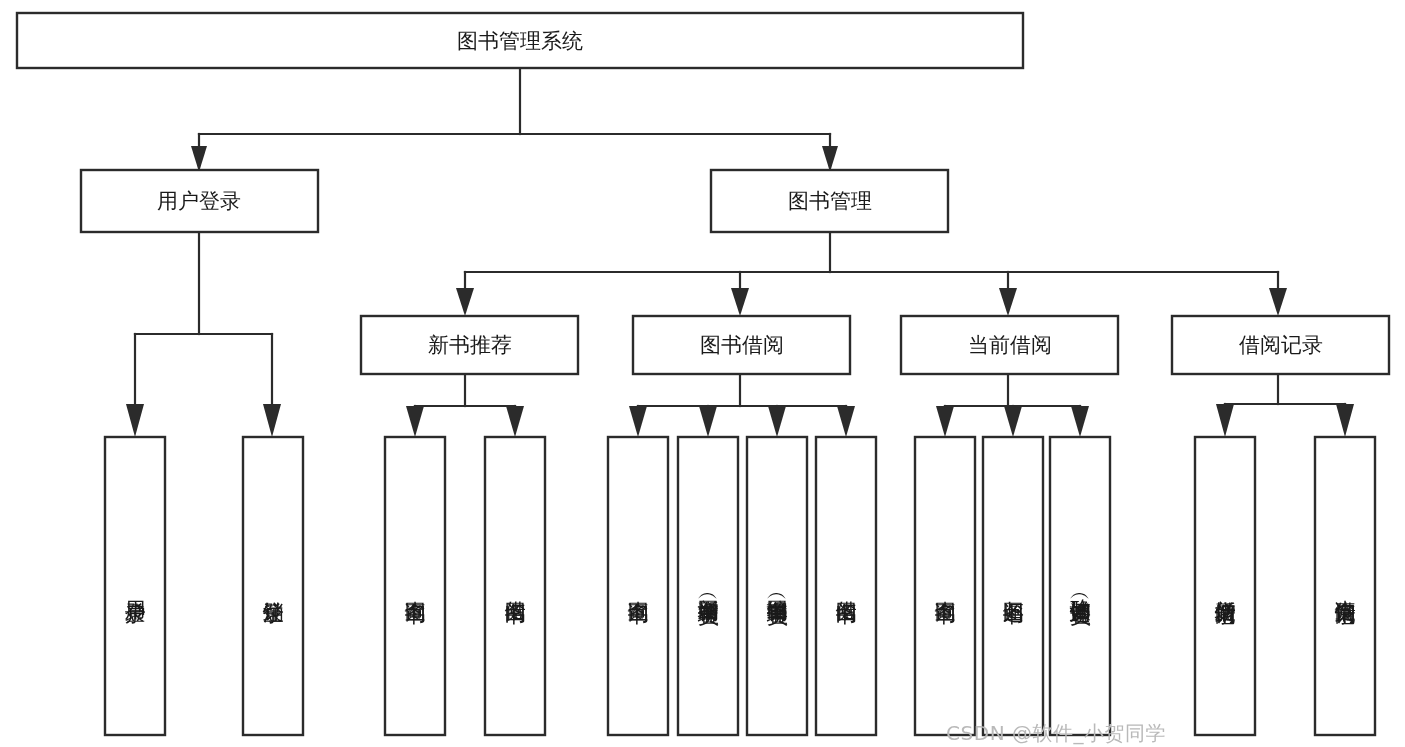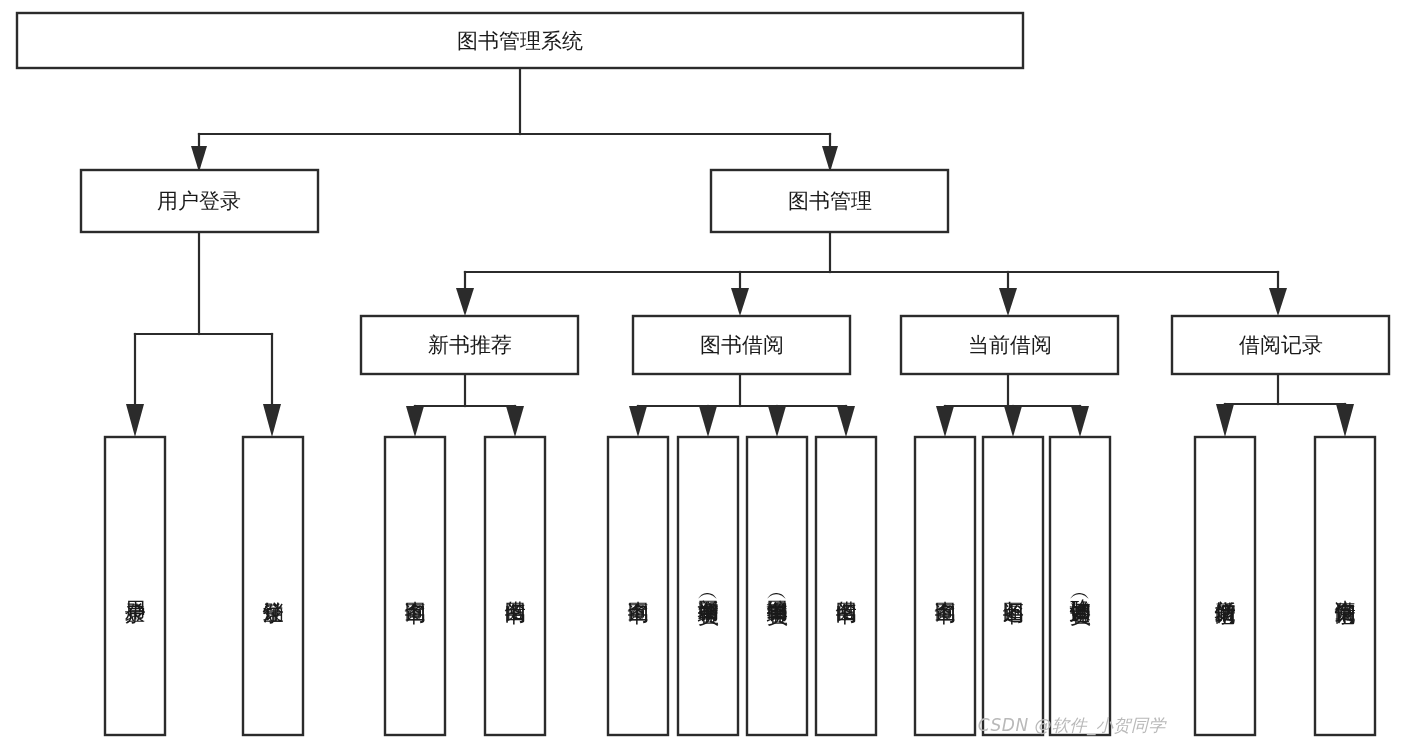--- a/index.html
+++ b/index.html
@@ -69,28 +69,27 @@
     line-height: 1.06;
     color: #1a1a1a;
     writing-mode: vertical-rl;
     text-orientation: upright;
     letter-spacing: 1px;
     white-space: nowrap;
   }
   .watermark {
     position: absolute;
     right: 10px;
-    bottom: 10px;
+    bottom: 0;
     font-family: "DejaVu Sans", "Liberation Sans", sans-serif;
-    font-size: 17px;
+    font-size: 20px;
     color: #b9b9b9;
     letter-spacing: 0.5px;
     pointer-events: none;
     user-select: none;
-    font-style: italic;
   }
 </style>
 </head>
 <body>
 
 <div id="diagram-root">
 
   <svg id="flowchart" viewBox="0 0 1405 747">
 
     <defs>

